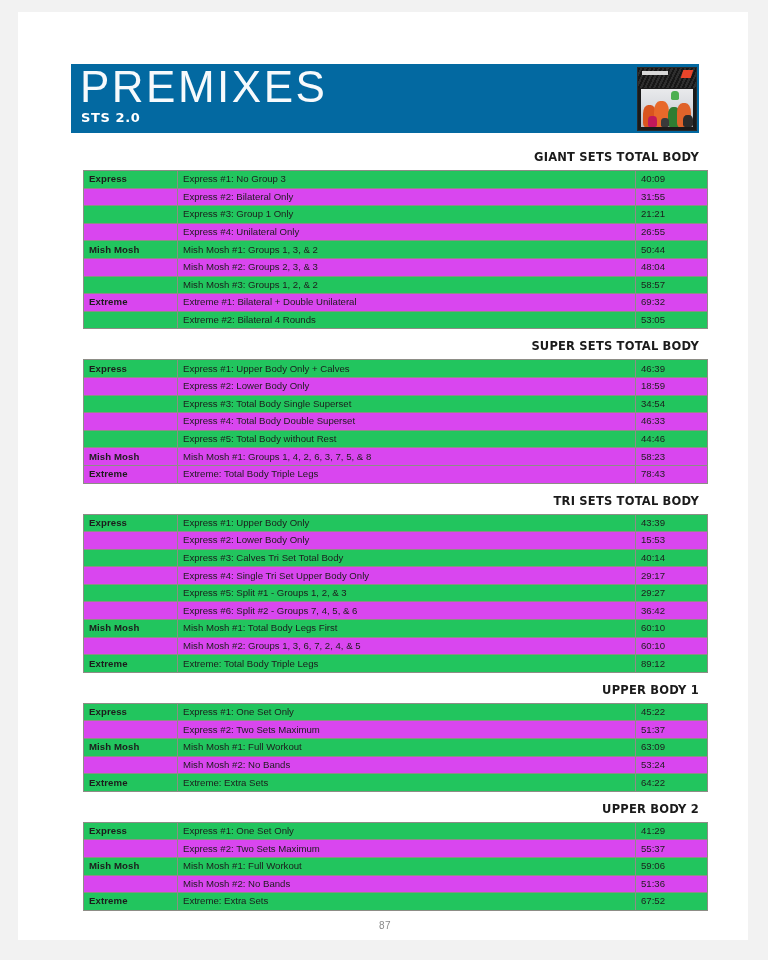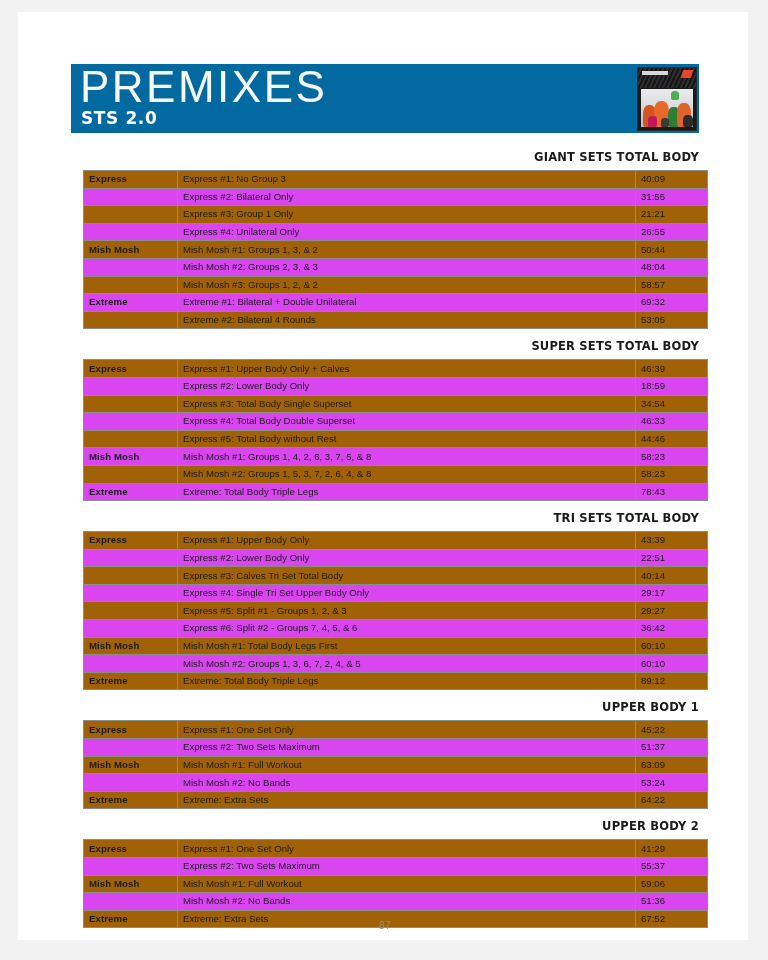--- a/index.html
+++ b/index.html
@@ -46,21 +46,21 @@
     color: #ffffff;
     font-weight: 300;
     line-height: 52px;
     opacity: 0.97;
   }
   .masthead-subtitle {
     position: absolute;
     left: 10px;
     top: 44px;
     font-family: "DejaVu Sans", sans-serif;
-    font-size: 17px;
+    font-size: 13px;
     font-weight: bold;
     letter-spacing: 0.6px;
     color: #ffffff;
     line-height: 20px;
   }
   .masthead-thumb {
     position: absolute;
     right: 2px;
     top: 3px;
     width: 58px;
@@ -140,21 +140,21 @@
     border: 1px solid #8d8d86;
     white-space: nowrap;
     overflow: hidden;
     line-height: 16px;
     vertical-align: middle;
   }
   td.c-level   { width: 88px; font-weight: bold; font-size: 9.6px; letter-spacing: 0.1px; }
   td.c-name    { width: 452px; }
   td.c-time    { width: 66px; }
 
-  tr.shade td  { background: #a16207; }
+  tr.shade td  { background: #22c55e; }
   tr.plain td  { background: #d946ef; }
 
   
   .page-number {
     position: absolute;
     left: 0;
     right: 0;
     top: 856px;
     text-align: center;
     font-family: "Liberation Sans", sans-serif;
@@ -269,46 +269,41 @@
               <tr class="shade">
                 <td class="c-level"></td>
                 <td class="c-name">Express #5: Total Body without Rest</td>
                 <td class="c-time">44:46</td>
               </tr>
               <tr class="plain">
                 <td class="c-level">Mish Mosh</td>
                 <td class="c-name">Mish Mosh #1: Groups 1, 4, 2, 6, 3, 7, 5, &amp; 8</td>
                 <td class="c-time">58:23</td>
               </tr>
-              <tr class="shade">
-                <td class="c-level"></td>
-                <td class="c-name">Mish Mosh #2: Groups 1, 5, 3, 7, 2, 6, 4, &amp; 8</td>
-                <td class="c-time">58:23</td>
-              </tr>
               <tr class="plain">
                 <td class="c-level">Extreme</td>
                 <td class="c-name">Extreme: Total Body Triple Legs</td>
                 <td class="c-time">78:43</td>
               </tr>
             </tbody>
           </table>
         </div>
         <div class="section">
           <div class="section-heading">TRI SETS TOTAL BODY</div>
           <table class="premix">
             <tbody>
               <tr class="shade">
                 <td class="c-level">Express</td>
                 <td class="c-name">Express #1: Upper Body Only</td>
                 <td class="c-time">43:39</td>
               </tr>
               <tr class="plain">
                 <td class="c-level"></td>
                 <td class="c-name">Express #2: Lower Body Only</td>
-                <td class="c-time">22:51</td>
+                <td class="c-time">15:53</td>
               </tr>
               <tr class="shade">
                 <td class="c-level"></td>
                 <td class="c-name">Express #3: Calves Tri Set Total Body</td>
                 <td class="c-time">40:14</td>
               </tr>
               <tr class="plain">
                 <td class="c-level"></td>
                 <td class="c-name">Express #4: Single Tri Set Upper Body Only</td>
                 <td class="c-time">29:17</td>

